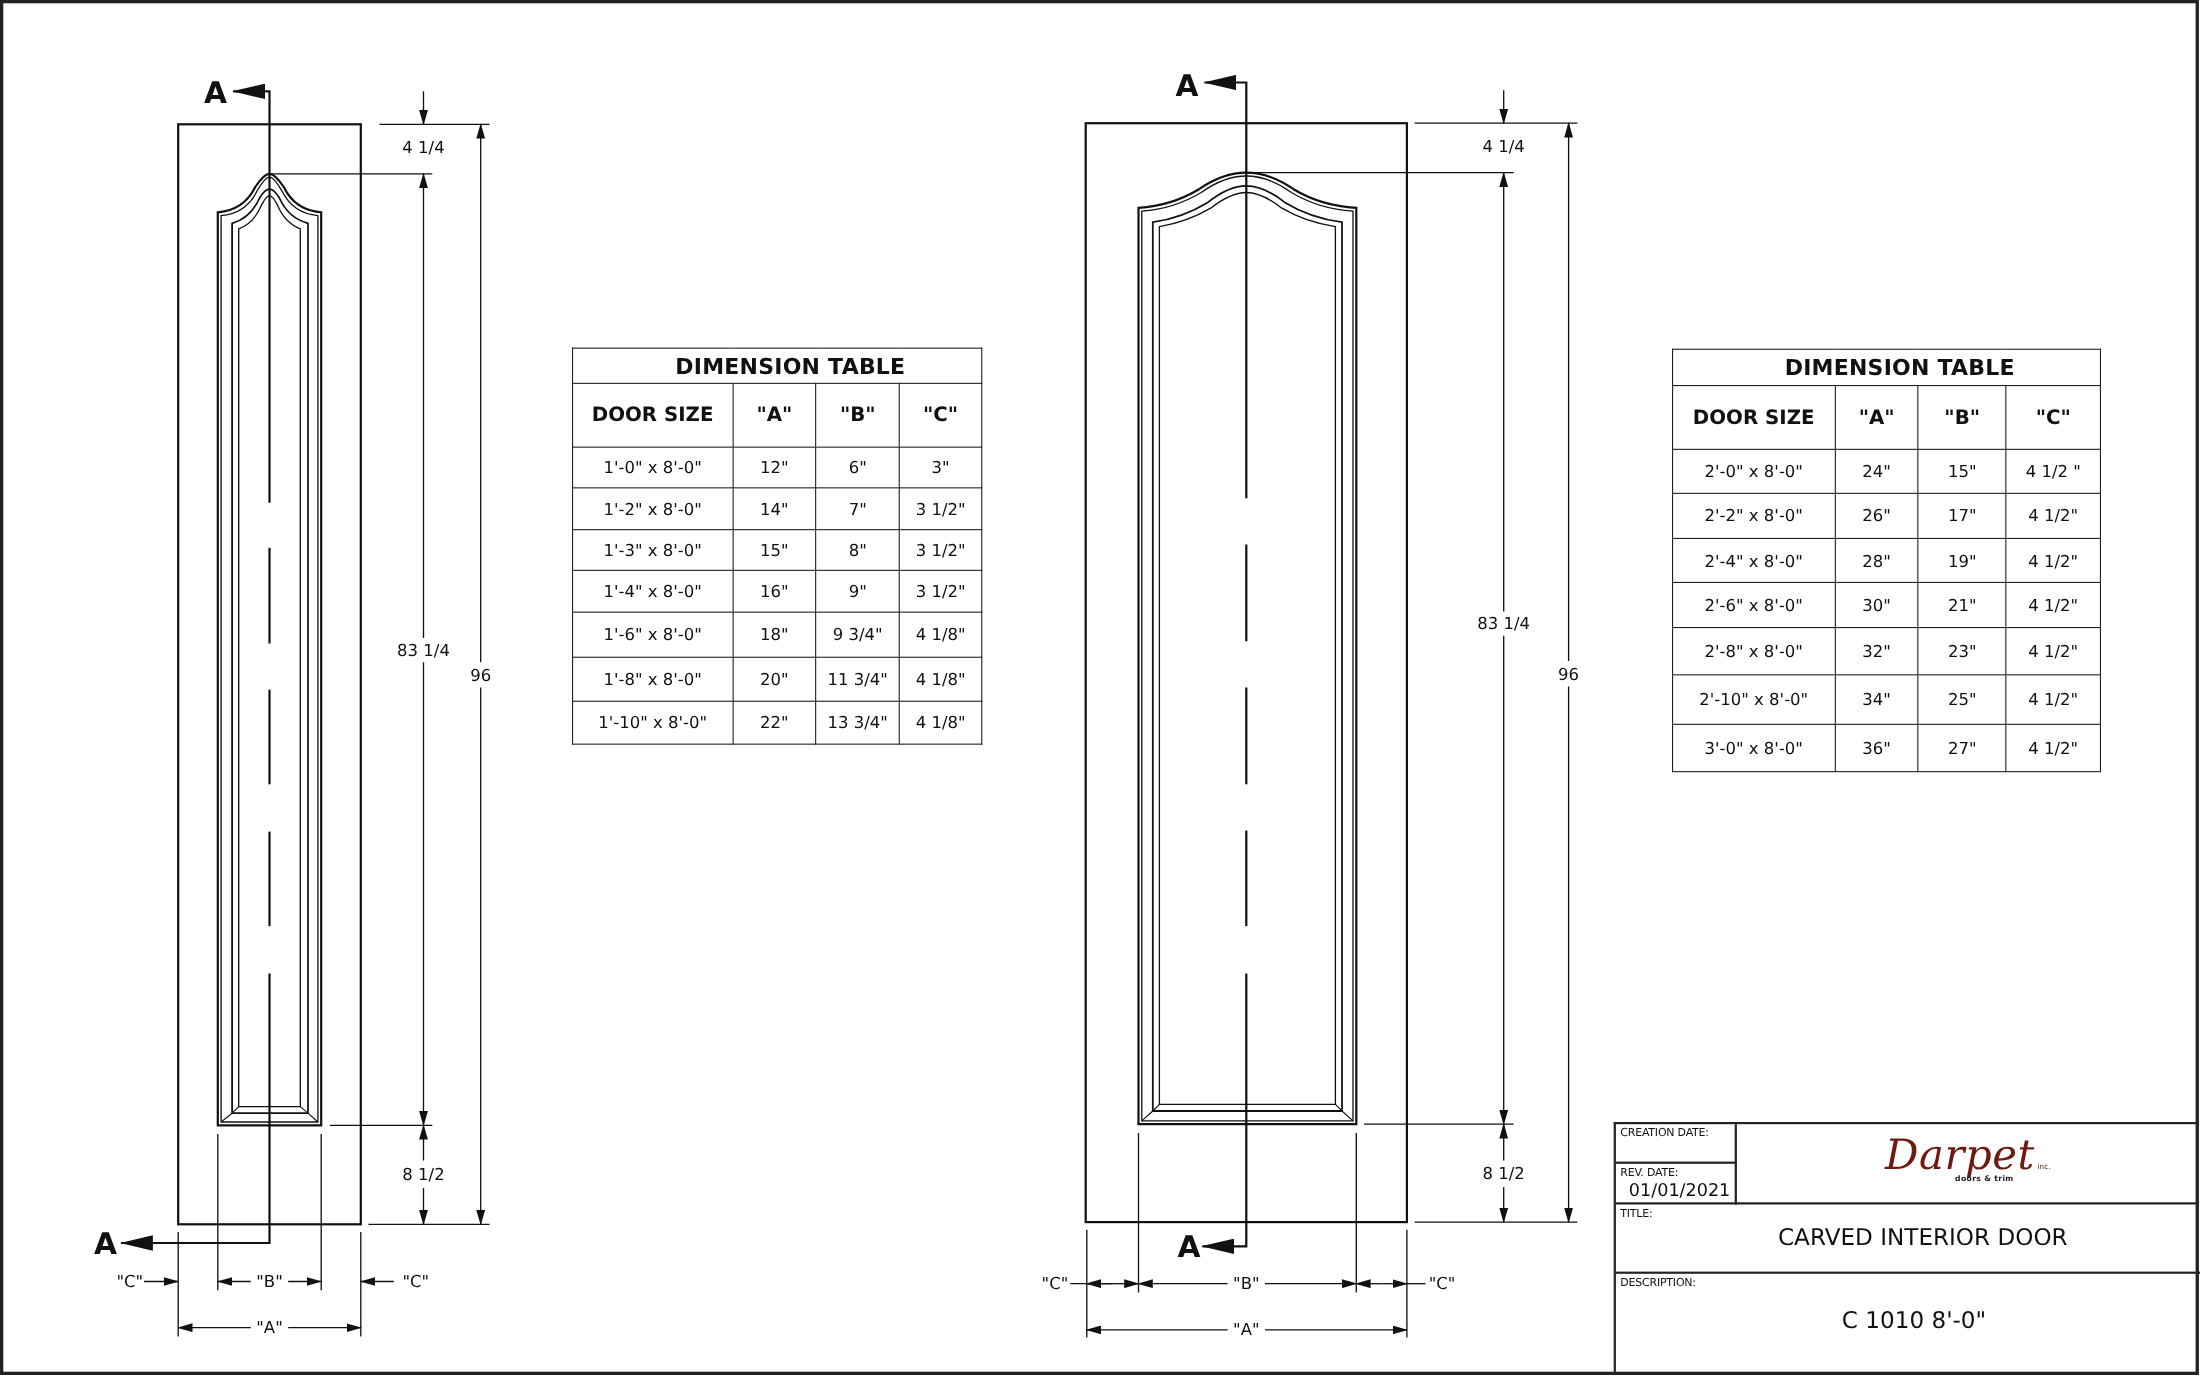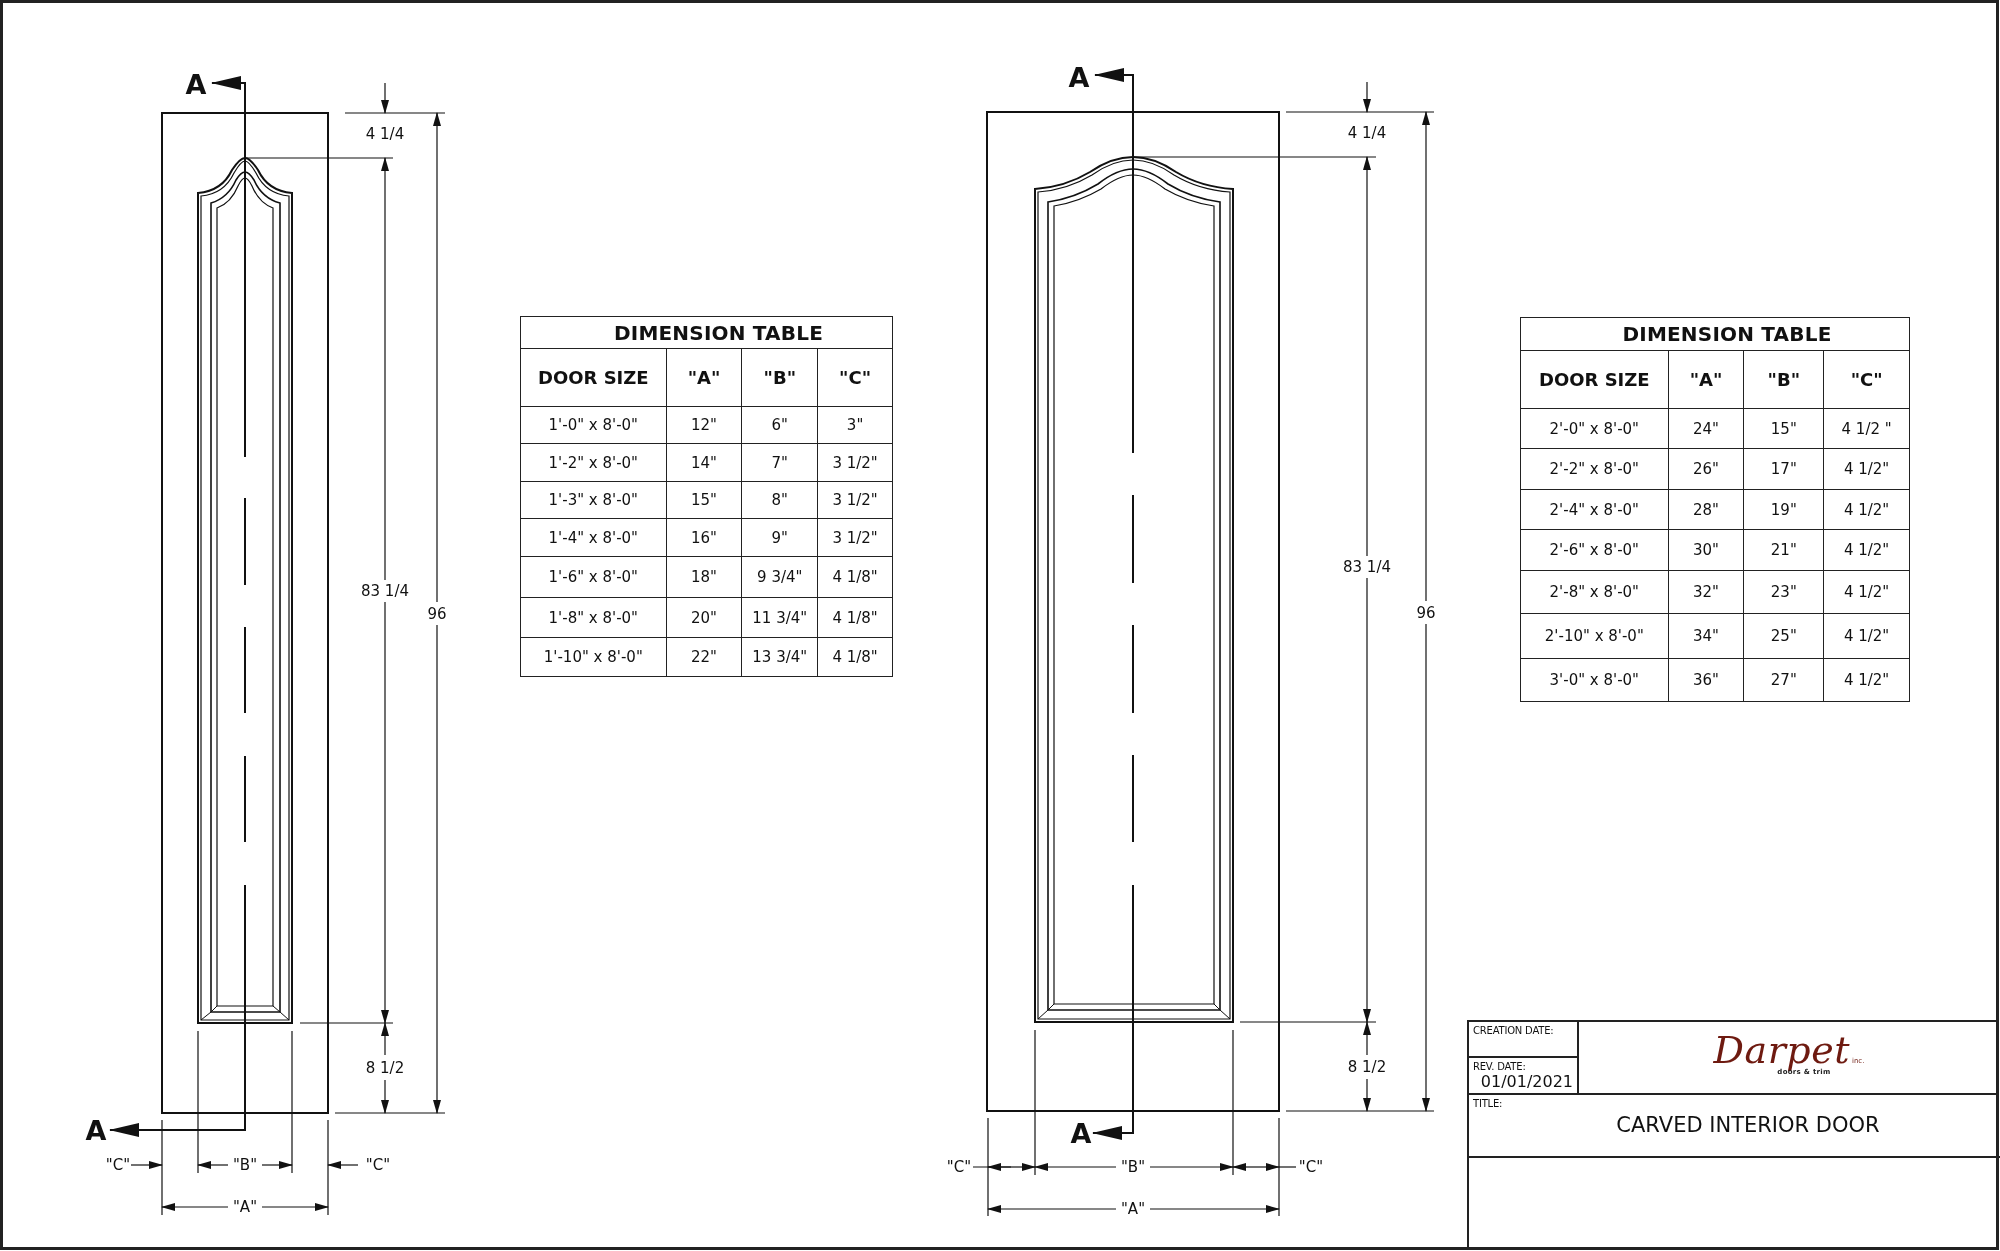--- a/index.html
+++ b/index.html
@@ -310,13 +310,17 @@
       <span class="logo-word">Darpet</span><span class="logo-inc">inc.</span>
       <span class="logo-sub" style="color:#222;">doors &amp; trim</span>
     </div>
   </div>
 
   <div class="tb-cell" style="left:0; top:73px; width:546px; height:63px; border-bottom:2px solid #222;">
     <span class="tb-lbl">TITLE:</span>
     <div class="tb-big" style="top:18px; font-size:21px;">CARVED INTERIOR DOOR</div>
   </div>
 
+  <div class="tb-cell" style="left:0; top:136px; width:530px; height:92px;">
+    <span class="tb-lbl">DESCRIPTION:</span>
+    <div class="tb-big" style="top:30px; font-size:21px;">C 1010 8'-0"</div>
+  </div>
 </div>
 
 </body></html>

